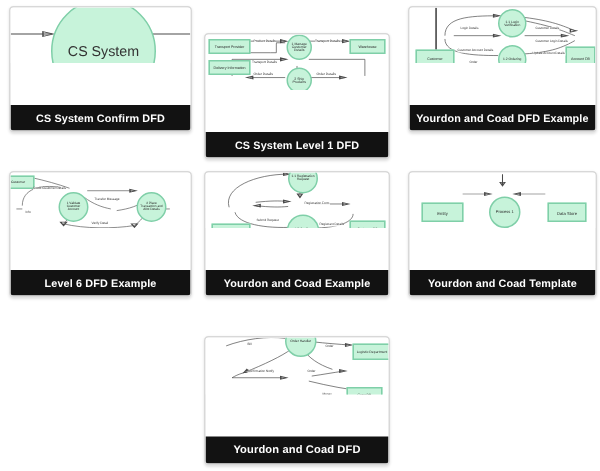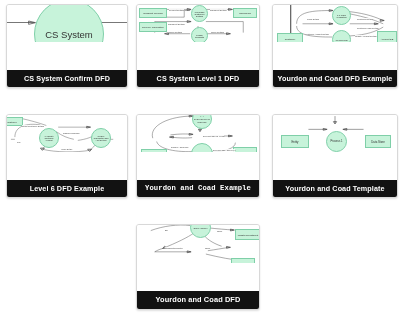--- a/index.html
+++ b/index.html
@@ -77,24 +77,24 @@
     color: #3a3a3a;
     white-space: nowrap;
     transform-origin: left center;
     background: rgba(255,255,255,0.85);
   }
   .svgline { position: absolute; left: 0; top: 0; width: 100%; height: 100%; }
   .svgline path, .svgline line { stroke: #4a4a4a; fill: none; }
 
   
   #card-0 { left: 6px;   top: 4px;   width: 122px; height: 84px; }
-  #card-1 { left: 136px; top: 4px;   width: 124px; height: 84px; }
+  #card-1 { left: 136px; top: 22px;   width: 124px; height: 84px; }
   #card-2 { left: 272px; top: 4px;   width: 126px; height: 84px; }
   #card-3 { left: 6px;   top: 114px; width: 122px; height: 84px; }
-  #card-4 { left: 136px; top: 114px; width: 124px; height: 84px; font-family: Liberation Mono, monospace; }
+  #card-4 { left: 136px; top: 114px; width: 124px; height: 84px; }
   #card-5 { left: 272px; top: 114px; width: 126px; height: 84px; }
   #card-6 { left: 136px; top: 224px; width: 124px; height: 86px; }
 
   #card-0 .caption, #card-1 .caption, #card-2 .caption,
   #card-3 .caption, #card-4 .caption, #card-5 .caption { height: 17px; font-size: 7.2px; }
   #card-6 .caption { height: 18px; font-size: 7.4px; }
 
   
   .ctx-circle {
     position: absolute;

